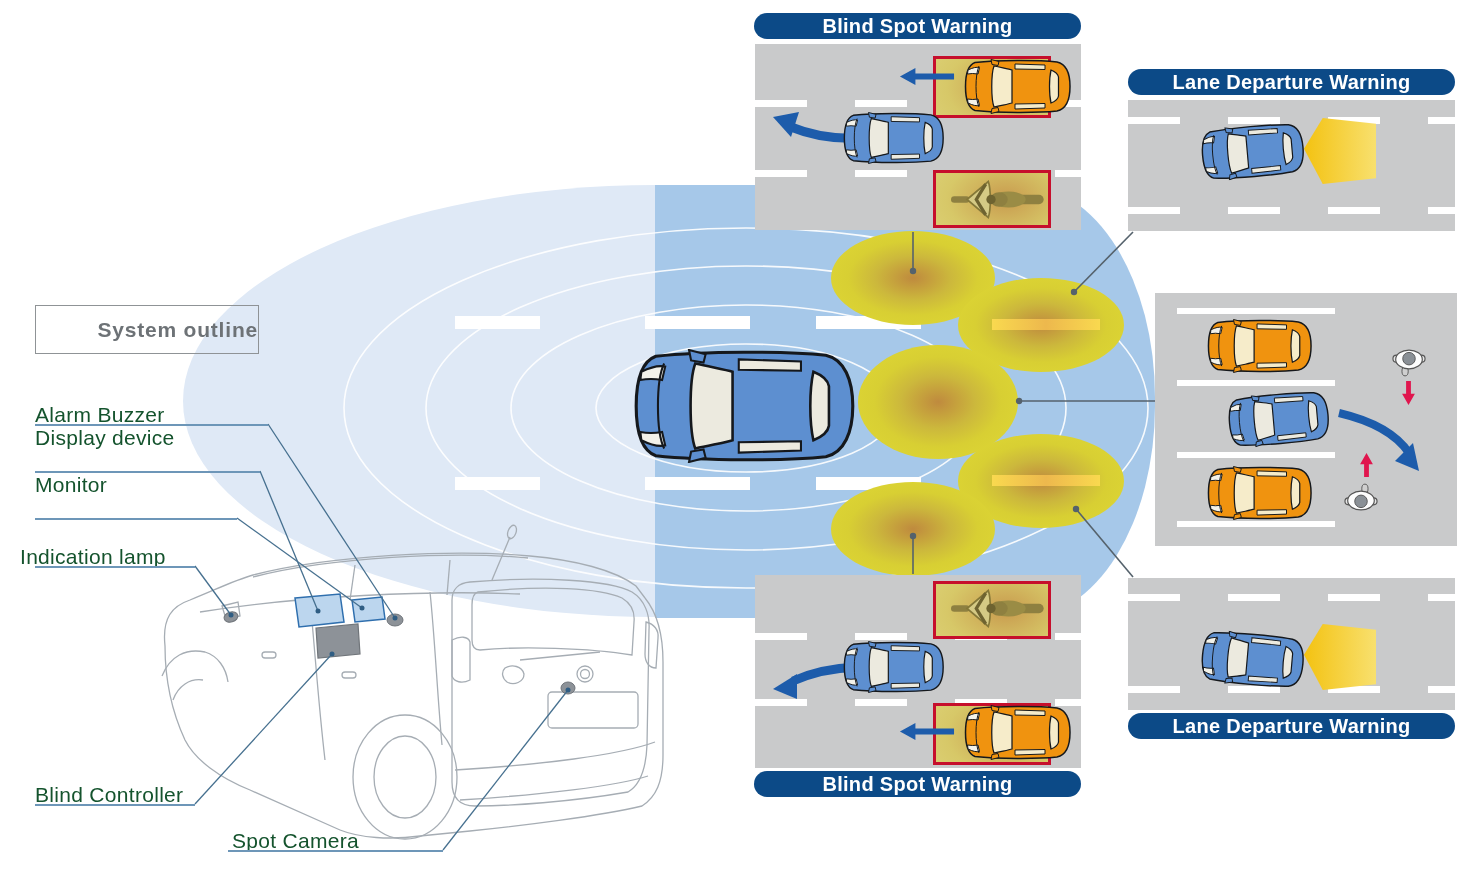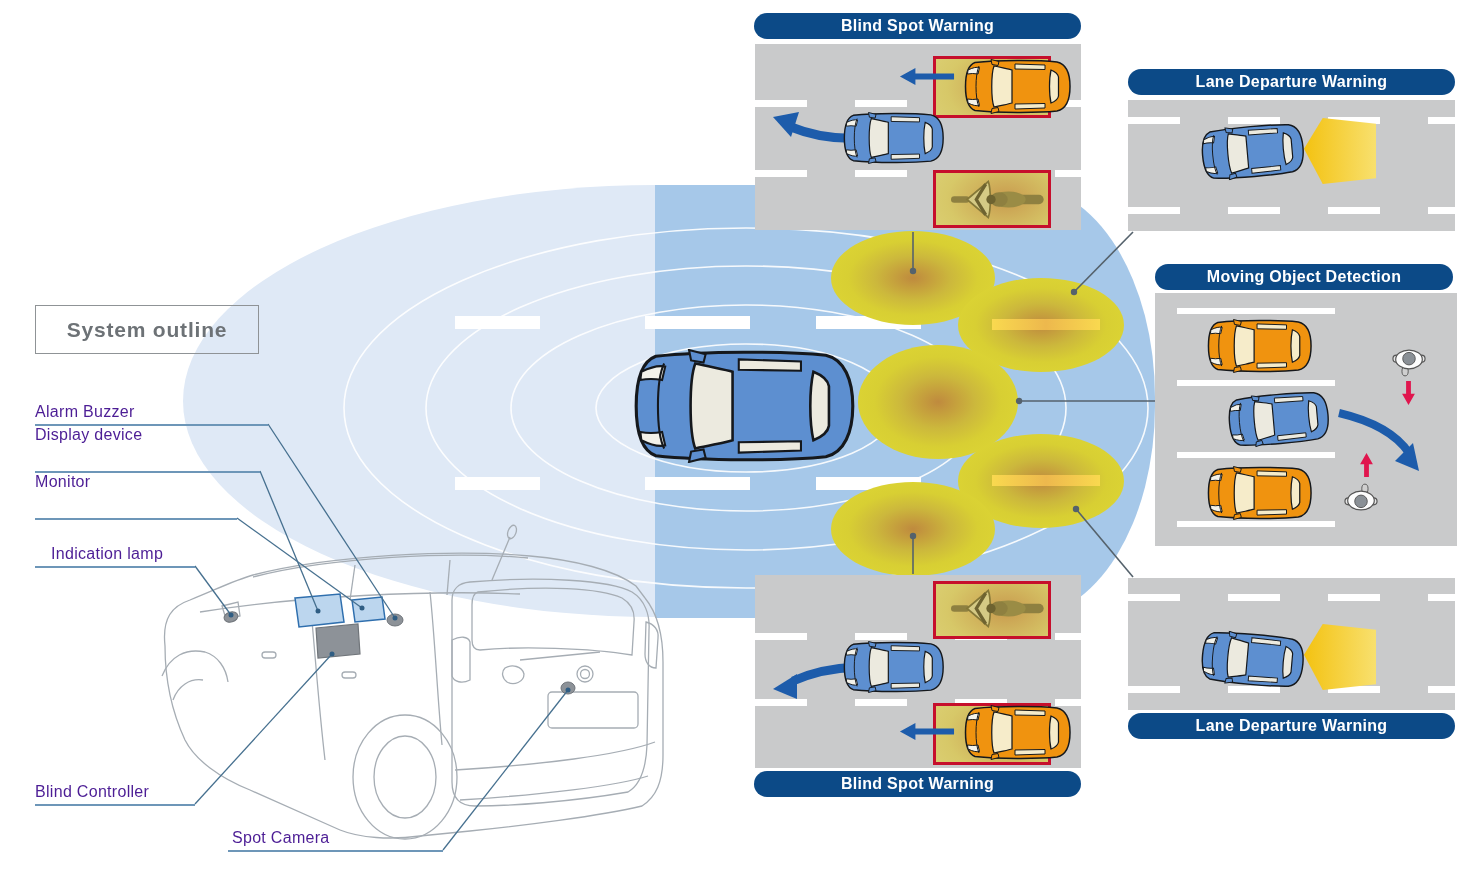--- a/index.html
+++ b/index.html
@@ -2,33 +2,33 @@
 <html><head>
 <meta charset="utf-8">
 <style>
   html,body{margin:0;padding:0;background:#fff;}
   #stage{position:relative;width:1466px;height:869px;background:#ffffff;overflow:hidden;
          font-family:"Liberation Sans",sans-serif;}
   .abs{position:absolute;}
   svg{display:block;}
   
   .pill{position:absolute;height:26px;background:#0c4a87;border-radius:13px;
-        color:#fff;font-size:16px;font-weight:bold;letter-spacing:.3px;
+        color:#fff;font-size:20px;font-weight:bold;letter-spacing:.3px;
         display:flex;align-items:center;justify-content:center;}
   .road{position:absolute;background:#c9cacb;}
   .dashrow{position:absolute;left:0;right:0;height:7px;
            background:repeating-linear-gradient(90deg,#fff 0 52px,rgba(0,0,0,0) 52px 100px);}
   .redbox{position:absolute;border:3px solid #c60f2c;
           background:radial-gradient(95% 130% at 62% 50%, #c89a4e 0%, #d7c868 55%, #ded47b 100%);}
   .scene{position:absolute;left:0;top:0;width:100%;height:100%;}
   
   .sysbox{position:absolute;left:35px;top:305px;width:222px;height:47px;border:1.5px solid #8f9396;
-          display:flex;align-items:center;justify-content:center;
+          display:flex;align-items:center;justify-content:flex-end;
           color:#6d7276;font-size:21px;font-weight:bold;letter-spacing:.8px;}
-  .comp-label{position:absolute;color:#4c1d95;font-size:16px;letter-spacing:.3px;white-space:nowrap;}
+  .comp-label{position:absolute;color:#14532d;font-size:21px;letter-spacing:.3px;white-space:nowrap;}
   .comp-underline{position:absolute;height:1.5px;background:#6d96b8;}
 </style>
 </head>
 <body>
 
 <div id="stage">
 
   <svg class="abs" style="left:0;top:0" width="1466" height="869" viewBox="0 0 1466 869">
     <defs>
       <radialGradient id="blobGrad" cx="50%" cy="50%" r="55%">
@@ -211,21 +211,21 @@
 
   <div class="comp-label" style="left:35px;top:403px">Alarm Buzzer</div>
   <div class="comp-underline" style="left:35px;top:424px;width:233px"></div>
 
   <div class="comp-label" style="left:35px;top:426px">Display device</div>
   <div class="comp-underline" style="left:35px;top:471px;width:225px"></div>
 
   <div class="comp-label" style="left:35px;top:473px">Monitor</div>
   <div class="comp-underline" style="left:35px;top:518px;width:202px"></div>
 
-  <div class="comp-label" style="left:51px;top:545px">Indication lamp</div>
+  <div class="comp-label" style="left:20px;top:545px">Indication lamp</div>
   <div class="comp-underline" style="left:35px;top:566px;width:160px"></div>
 
   <div class="comp-label" style="left:35px;top:783px">Blind Controller</div>
   <div class="comp-underline" style="left:35px;top:804px;width:160px"></div>
 
   <div class="comp-label" style="left:232px;top:829px">Spot Camera</div>
   <div class="comp-underline" style="left:228px;top:850px;width:215px"></div>
 
   <div class="pill" style="left:754px;top:13px;width:327px">
     <span>Blind Spot Warning</span>
@@ -252,23 +252,20 @@
     <div class="dashrow" style="top:17px"></div>
     <div class="dashrow" style="top:107px"></div>
     <svg class="scene" viewBox="0 0 327 131">
       <use href="#beam" x="176" y="10" width="72" height="82"></use>
       <g transform="rotate(-5 125 51)">
         <use href="#topcar" x="72" y="25" width="106" height="53"></use>
       </g>
     </svg>
   </div>
 
-  <div class="pill" style="left:1155px;top:264px;width:298px">
-    <span>Moving Object Detection</span>
-  </div>
   <div class="road" style="left:1155px;top:293px;width:302px;height:253px">
     <svg class="scene" viewBox="0 0 302 253">
       <g fill="#ffffff">
         <rect x="22" y="15" width="158" height="6"></rect>
           <rect x="22" y="87" width="158" height="6"></rect>
         <rect x="22" y="159" width="158" height="6"></rect>
           <rect x="22" y="228" width="158" height="6"></rect>
       </g>
       <use href="#topcar" x="40" y="26" width="130" height="54" style="--body:#f0930f;--glass:#f6ecca"></use>
       <g transform="rotate(-5 124 126)">

